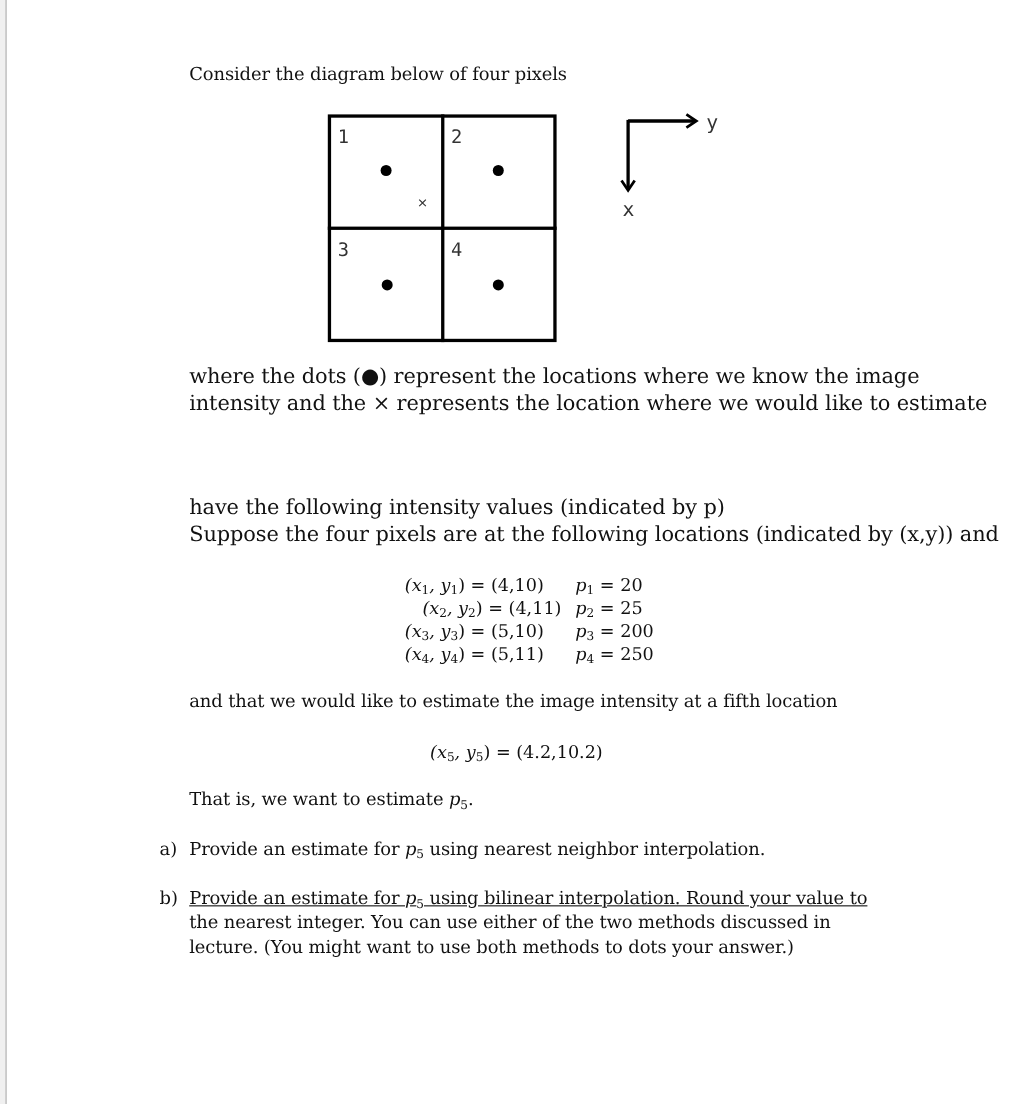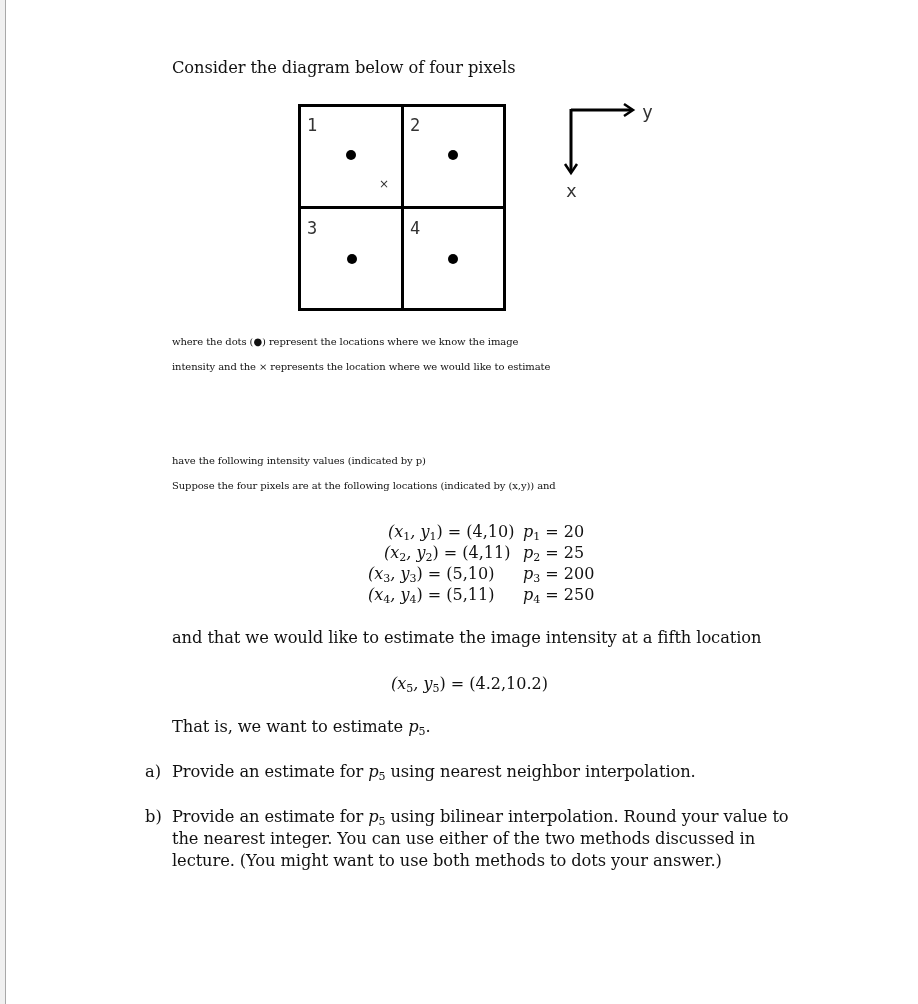--- a/index.html
+++ b/index.html
@@ -5,21 +5,21 @@
   html, body { margin: 0; padding: 0; }
   body {
     width: 918px; height: 1004px; position: relative; overflow: hidden;
     background: #ffffff;
     font-family: "DejaVu Serif", "Liberation Serif", serif;
     color: #111;
   }
   .gutter { position: absolute; left: 0; top: 0; width: 5px; height: 1004px; background: #f0f0f0; }
   .gutter-line { position: absolute; left: 5px; top: 0; width: 1px; height: 1004px; background: #a8a8a8; }
   .txt { position: absolute; font-size: 16.3px; line-height: 24px; white-space: nowrap; letter-spacing: -0.1px; text-align: right; }
-  .para { position: absolute; left: 172px; font-size: 10px; line-height: 24.5px; white-space: nowrap; letter-spacing: -0.1px; }
+  .para { position: absolute; left: 172px; font-size: 19px; line-height: 24.5px; white-space: nowrap; letter-spacing: -0.1px; }
   .grid { position: absolute; left: 298px; top: 104px; width: 208px; height: 207px; box-sizing: border-box; border: 3px solid #000; }
   .vline { position: absolute; left: 401px; top: 104px; width: 3px; height: 207px; background: #000; }
   .hline { position: absolute; left: 298px; top: 206px; width: 208px; height: 3px; background: #000; }
   .cell-num { position: absolute; font-family: "DejaVu Sans Mono", "Liberation Mono", monospace; font-size: 17px; color: #333; line-height: 18px; }
   .dot { position: absolute; width: 10px; height: 10px; border-radius: 50%; background: #000; }
   .xmark { position: absolute; font-family: "DejaVu Sans", sans-serif; font-size: 12px; color: #333; line-height: 12px; }
   .axis-label { position: absolute; font-family: "DejaVu Sans Mono", "Liberation Mono", monospace; font-size: 18px; color: #333; line-height: 18px; }
   .mathrow { position: absolute; font-size: 16px; line-height: 21px; white-space: nowrap; }
   .it { font-style: italic; }
   sub { font-size: 11px; vertical-align: -3px; line-height: 0; }
@@ -66,21 +66,21 @@
   <div>where the dots (●) represent the locations where we know the image</div>
   <div>intensity and the × represents the location where we would like to estimate</div>
 </div>
 
 <div class="para" style="top:449px;">
   <div>have the following intensity values (indicated by p)</div>
   <div>Suppose the four pixels are at the following locations (indicated by (x,y)) and</div>
 </div>
 
 <div>
-  <div class="mathrow" style="left:368px; top:521px;margin-left:20px;">
+  <div class="mathrow" style="left:368px; top:521px;">
     <span class="it">(x</span><sub>1</sub><span class="it">, y</span><sub>1</sub><span>) = (4,10)</span>
   </div>
   <div class="mathrow" style="left:523px; top:521px;">
     <span class="it">p</span><sub>1</sub><span> = 20</span>
   </div>
 
   <div class="mathrow" style="left:368px; top:542px;margin-left:16px;">
     <span class="it">(x</span><sub>2</sub><span class="it">, y</span><sub>2</sub><span>) = (4,11)</span>
   </div>
   <div class="mathrow" style="left:523px; top:542px;">
@@ -114,18 +114,18 @@
 
 <div>
   <div class="lbl" style="top:760px;">a)</div>
   <div class="txt" style="left:172px; top:760px;">
     <span>Provide an estimate for </span><span class="it">p</span><sub>5</sub><span> using nearest neighbor interpolation.</span>
   </div>
 </div>
 
 <div>
   <div class="lbl" style="top:805px;">b)</div>
-  <div class="txt" style="left:172px; top:805px;">
+  <div class="txt" style="left:172px; top:805px;text-decoration:underline;">
     <span>Provide an estimate for </span><span class="it">p</span><sub>5</sub><span> using bilinear interpolation.  Round your value to</span>
   </div>
   <div class="txt" style="left:172px; top:827px;">the nearest integer.  You can use either of the two methods discussed in</div>
   <div class="txt" style="left:172px; top:849px;">lecture.  (You might want to use both methods to dots your answer.)</div>
 </div>
 
 </body></html>

